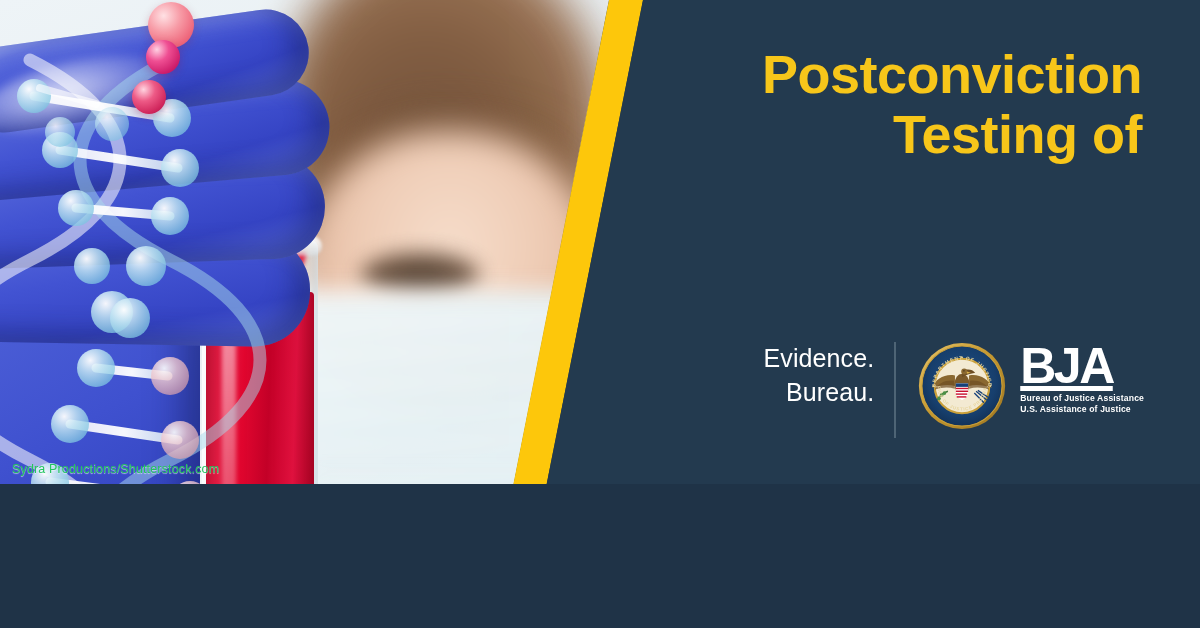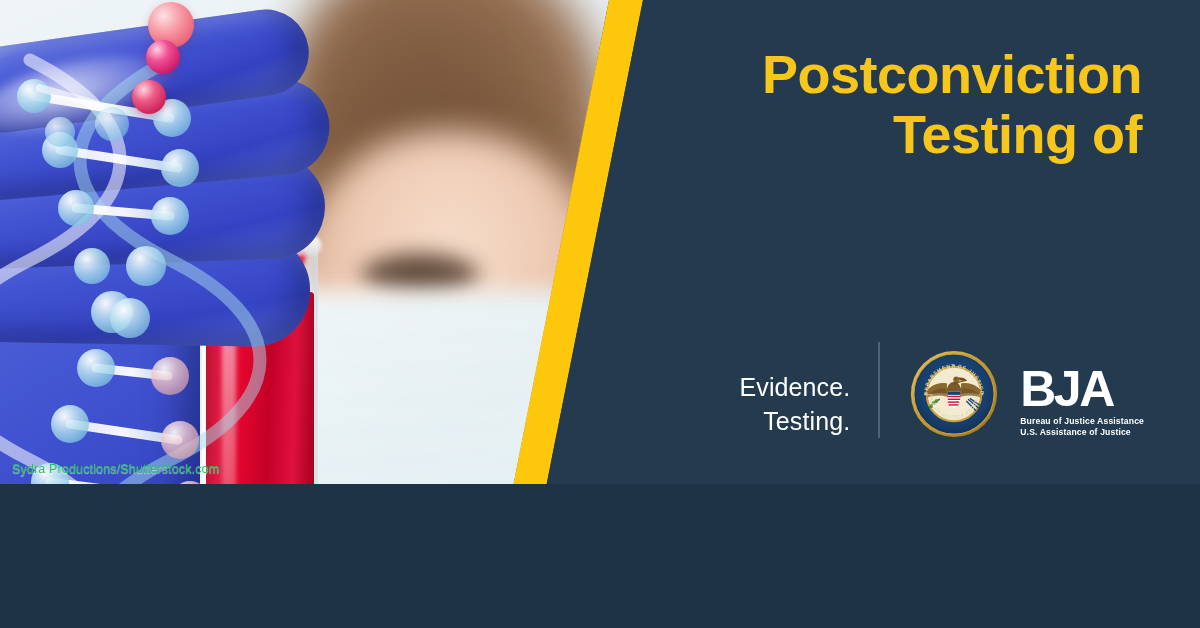--- a/index.html
+++ b/index.html
@@ -222,22 +222,22 @@
     font-weight:bold;
     line-height:1.12;
     letter-spacing:-.5px;
     white-space:nowrap;
   }
 
   .footer-block {
     position:absolute;
     right:56px; bottom:46px;
     display:flex;
-    align-items:flex-end;
-    gap:8px;
+    align-items:flex-start;
+    gap:0;
   }
   .tagline {
     text-align:right;
     padding-right:20px;
   }
   .tagline span {
     display:block;
     color:#ffffff;
     font-size:25px;
     line-height:1.34;
@@ -251,20 +251,21 @@
     margin-right:22px;
   }
   .doj-seal { width:88px; height:88px; flex:none; }
   .bja-logo { margin-left:14px; }
   .bja-mark {
     color:#ffffff;
     font-size:50px;
     font-weight:bold;
     letter-spacing:-2.5px;
     line-height:.96;
+    text-decoration:underline;
   }
   .bja-sub {
     color:#ffffff;
     font-size:8.6px;
     font-weight:bold;
     line-height:1.26;
     letter-spacing:.15px;
     margin-top:3px;
   }
   .bja-sub span { display:block; }
@@ -384,21 +385,21 @@
 
   <div class="title-block">
     <span class="title-line">Postconviction</span>
     <span class="title-line">Testing of</span>
   </div>
 
   <div class="footer-block">
 
     <div class="tagline">
       <span>Evidence.</span>
-      <span>Testing.</span>
+      <span>Bureau.</span>
     </div>
 
     <div class="v-divider"></div>
 
     <svg class="doj-seal" viewBox="0 0 100 100">
       <defs>
         <radialGradient id="sealbg" cx="50%" cy="45%" r="60%">
           <stop offset="0%" stop-color="#1e4e86"></stop>
           <stop offset="70%" stop-color="#173f6d"></stop>
           <stop offset="100%" stop-color="#112e52"></stop>

